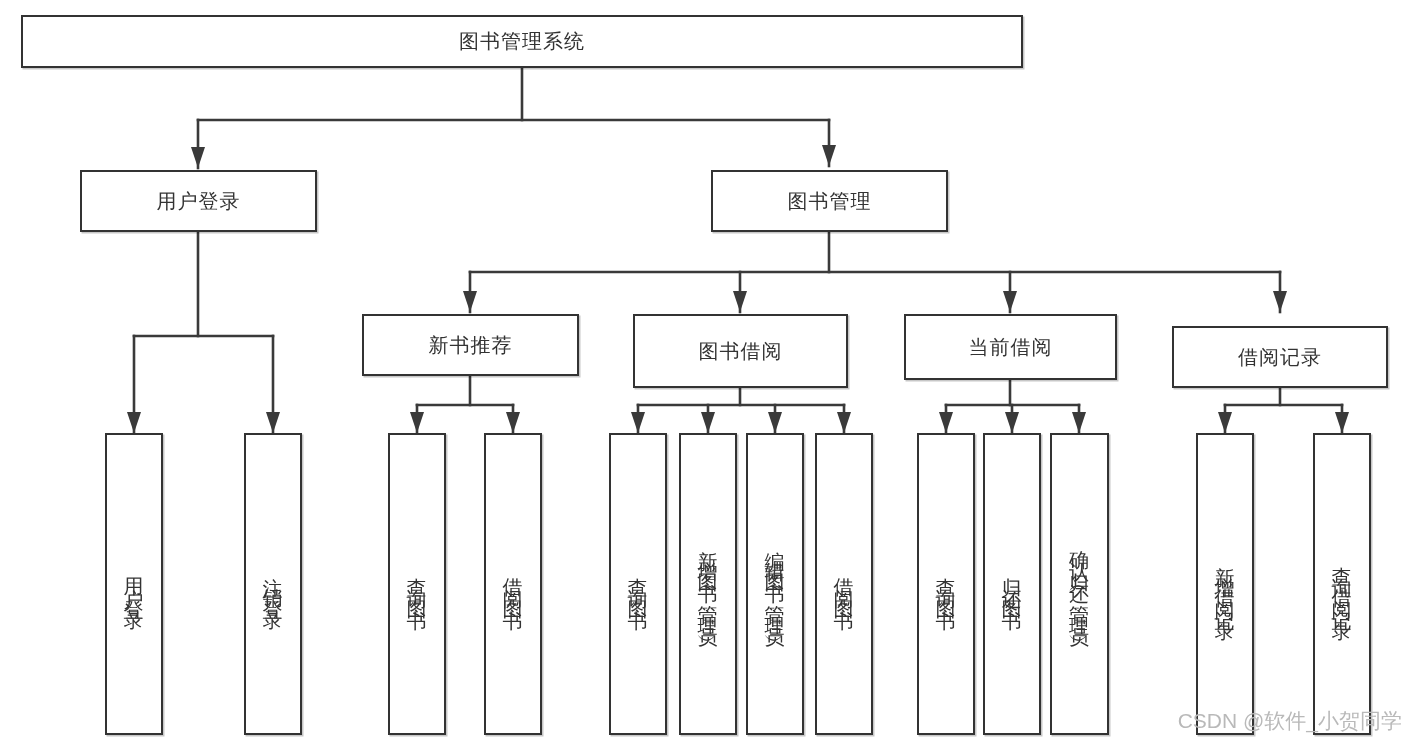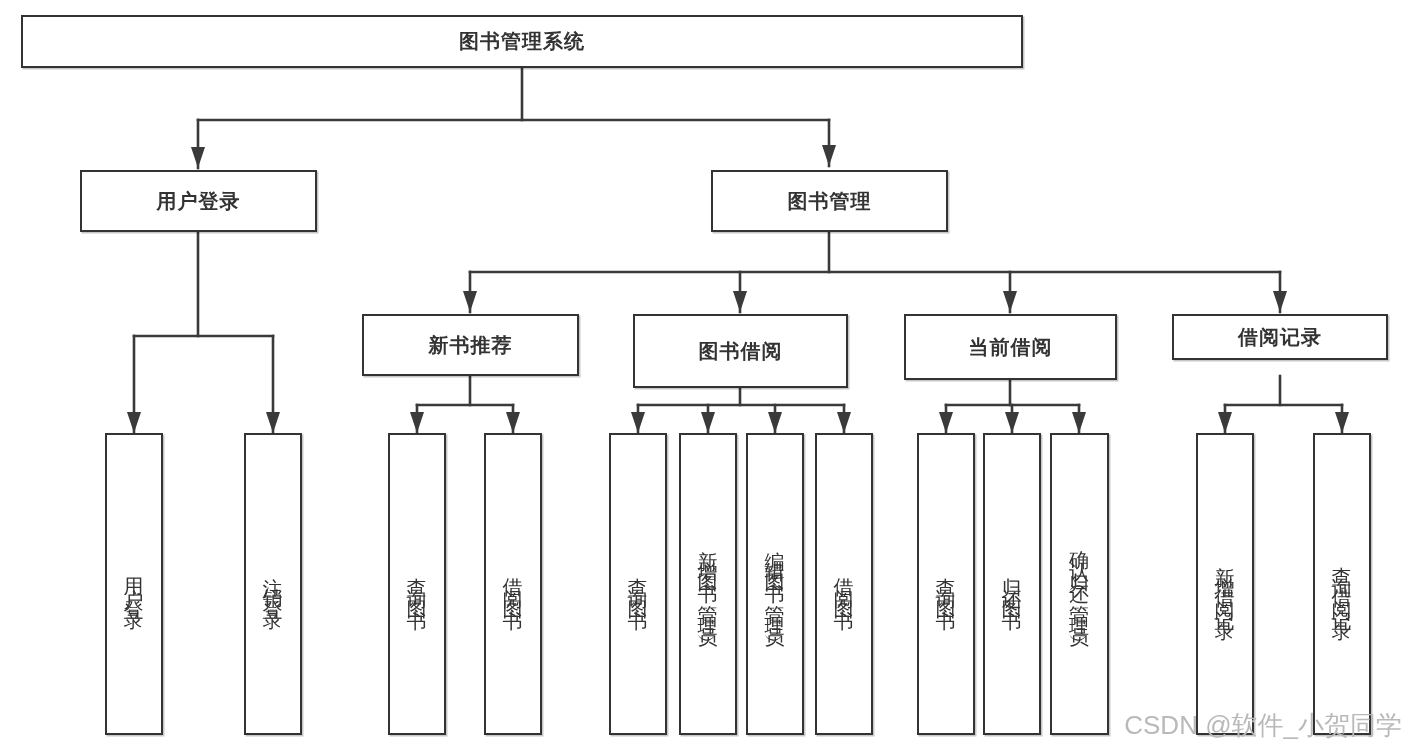--- a/index.html
+++ b/index.html
@@ -27,34 +27,33 @@
     background:#fff;
     border:2.5px solid var(--border);
     display:flex;align-items:center;justify-content:center;
     box-shadow:1.5px 1.5px 0 rgba(0,0,0,0.22);
     z-index:2;
   }
   .hnode span{
     font-size:20px;
     letter-spacing:1px;
     white-space:nowrap;
-    font-weight:bold;
   }
   .vnode span{
     writing-mode:vertical-rl;
     text-orientation:mixed;
     font-size:20px;
     letter-spacing:11px;
     white-space:nowrap;
     line-height:1;
   }
   .watermark{
     position:absolute;
-    right:3px;bottom:4px;
-    font-size:26px;
+    right:3px;bottom:12px;
+    font-size:21px;
     color:var(--watermark);
     z-index:5;
     white-space:nowrap;
   }
 </style>
 </head>
 <body>
 
 <div class="canvas">
 
@@ -119,21 +118,21 @@
 
   <div class="node hnode" style="left:711px;top:170px;width:237px;height:62px">
     <span>图书管理</span>
   </div>
   <div class="node hnode" style="left:633px;top:314px;width:215px;height:74px">
     <span>图书借阅</span>
   </div>
   <div class="node hnode" style="left:904px;top:314px;width:213px;height:66px">
     <span>当前借阅</span>
   </div>
-  <div class="node hnode" style="left:1172px;top:314px;width:216px;height:46px">
+  <div class="node hnode" style="left:1172px;top:326px;width:216px;height:62px">
     <span>借阅记录</span>
   </div>
 
   <div class="node vnode" style="left:105px;top:433px;width:58px;height:302px">
     <span>用户登录</span>
   </div>
   <div class="node vnode" style="left:244px;top:433px;width:58px;height:302px">
     <span>注销登录</span>
   </div>
   <div class="node vnode" style="left:388px;top:433px;width:58px;height:302px">

